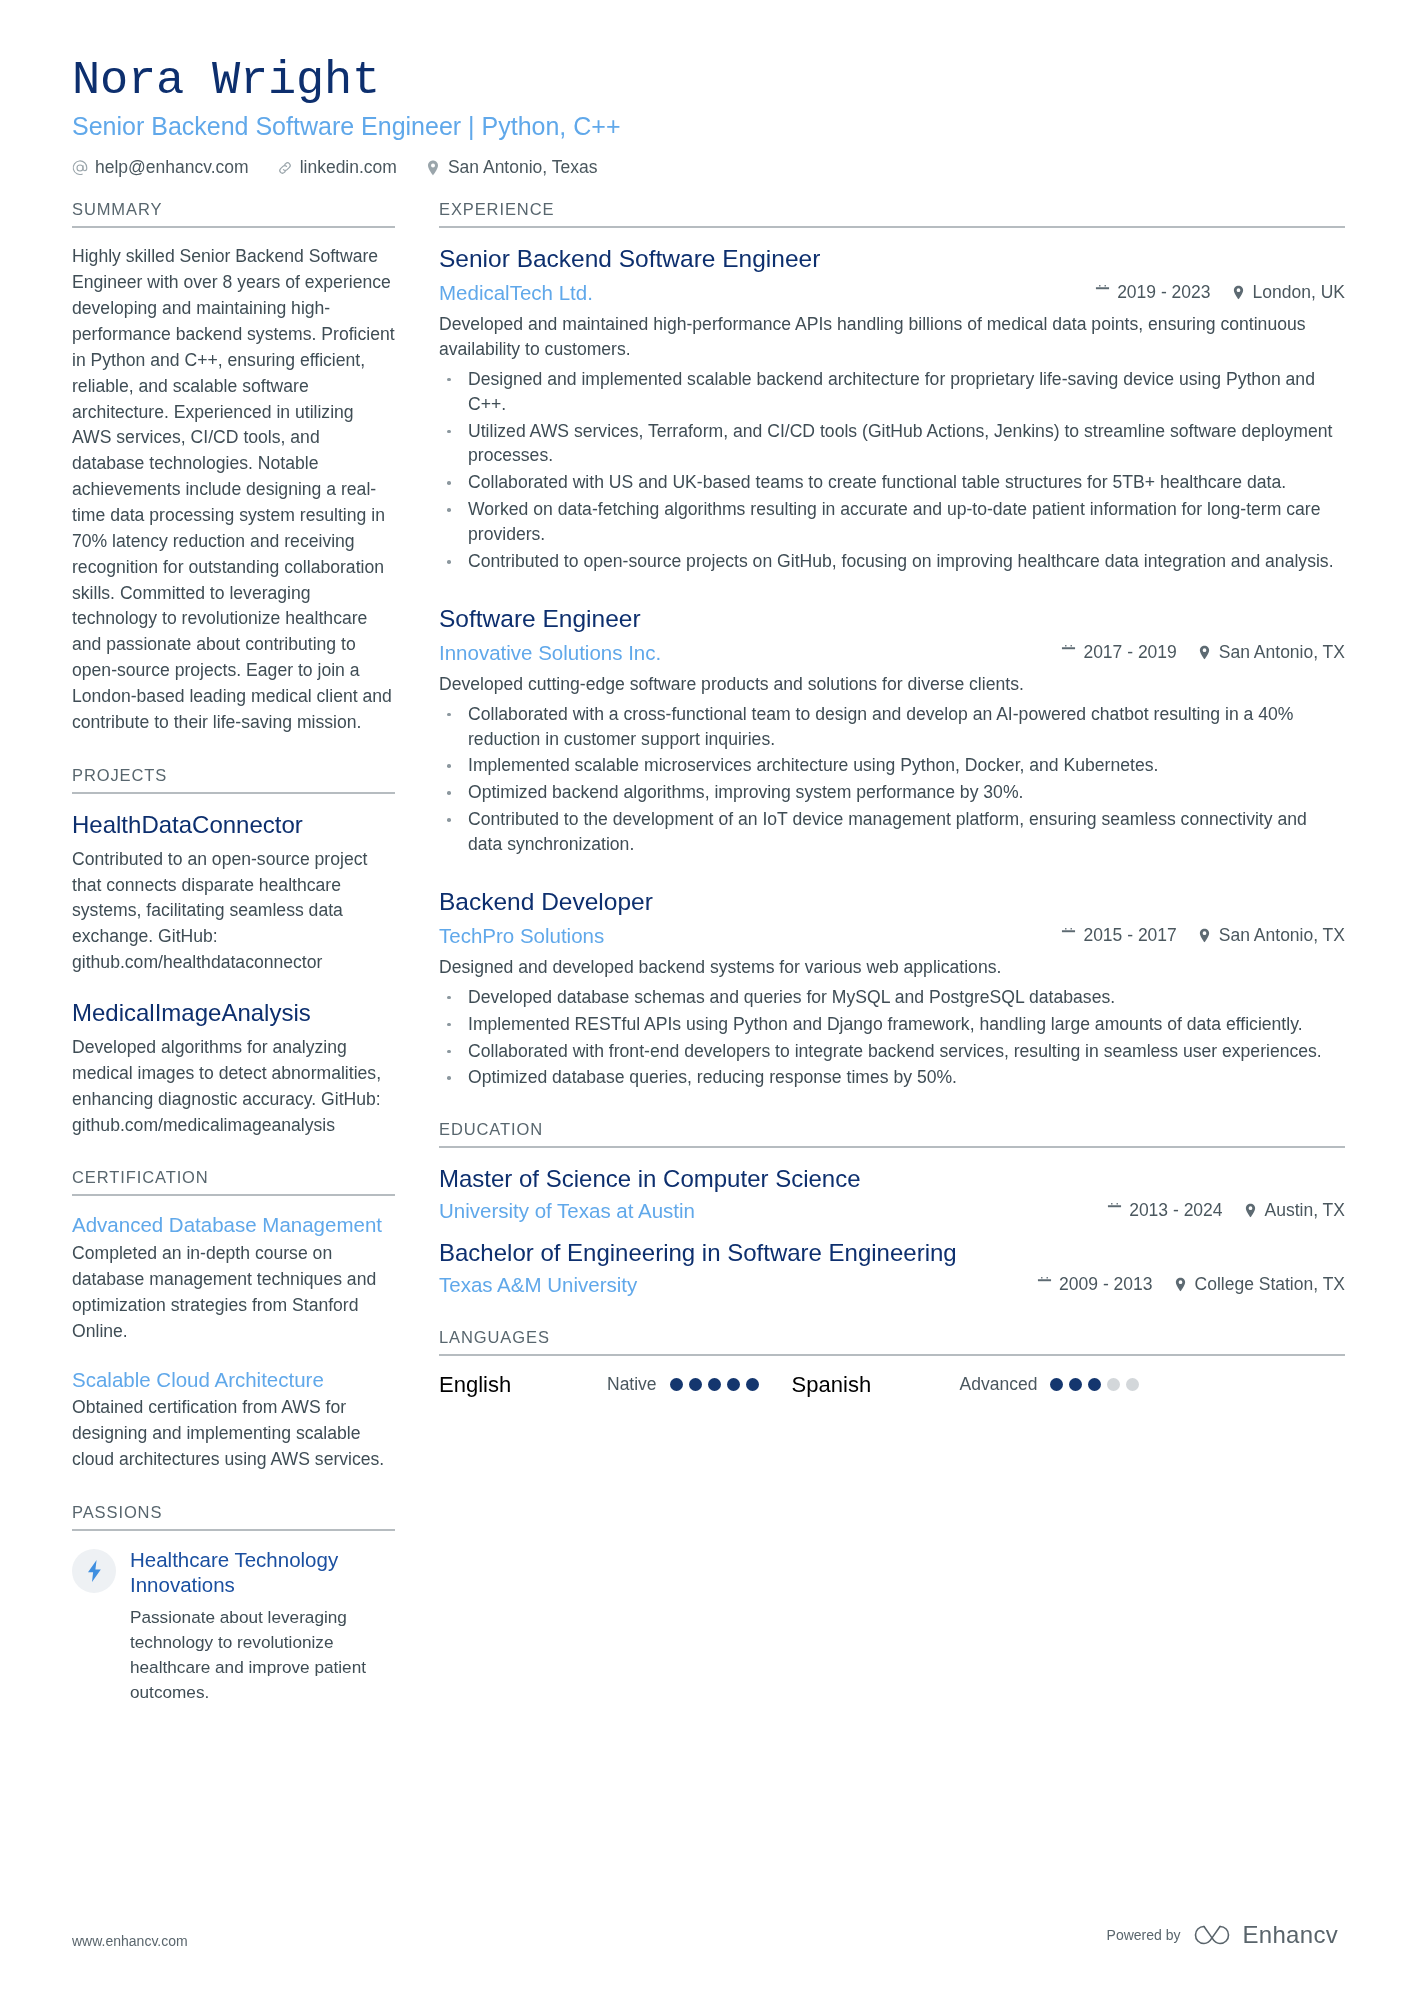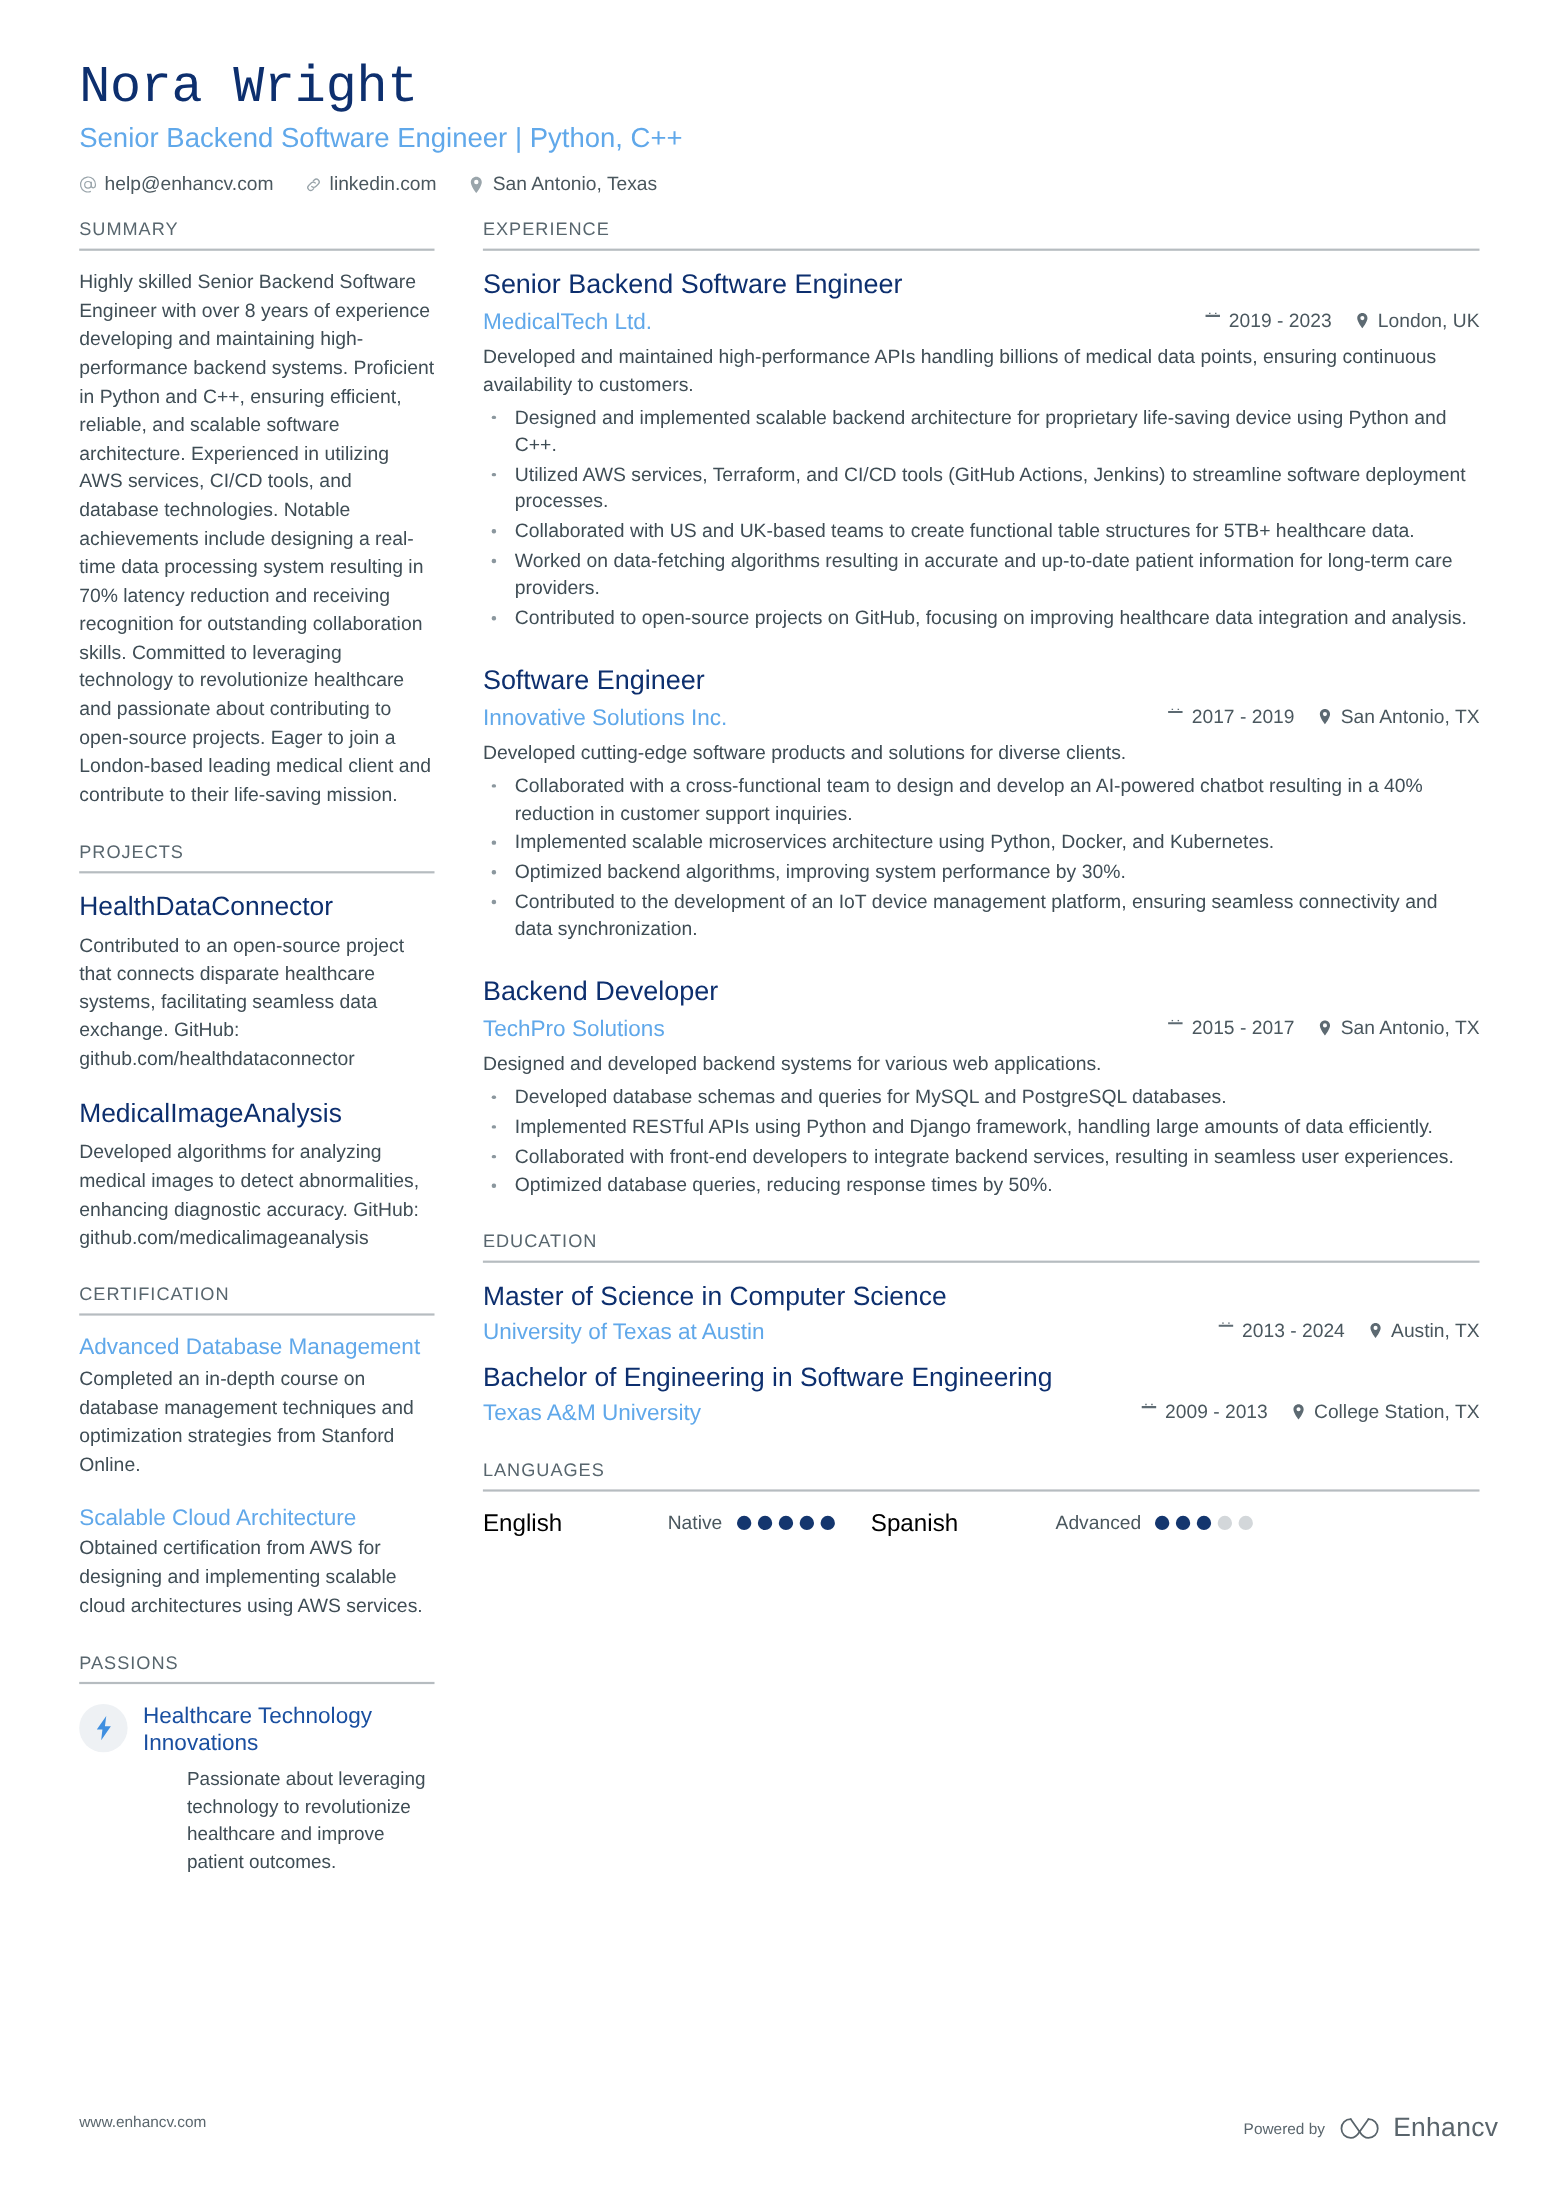--- a/index.html
+++ b/index.html
@@ -134,21 +134,20 @@
     font-size: 20.5px;
     color: #1a4fa0;
     line-height: 1.22;
     margin-bottom: 8px;
   }
   .passion-desc {
     font-size: 17.2px;
     line-height: 1.45;
     color: #3f4d55;
     padding-left: 0;
-    margin-left: 40px;
   }
 
   
   .job { margin-bottom: 30px; }
   .job:last-child { margin-bottom: 4px; }
 
   .job-title {
     font-size: 24.5px;
     color: #0d2f6e;
     font-weight: 400;
@@ -257,24 +256,24 @@
     background: #d3d7da;
     display: block;
   }
   .dot.filled { background: #14366e; }
   .lang-gap { width: 33px; flex: 0 0 33px; }
 
   
   .footer {
     position: absolute;
     left: 72px;
-    right: 48px;
+    right: 72px;
     bottom: 46px;
     display: flex;
-    align-items: flex-start;
+    align-items: flex-end;
     justify-content: space-between;
     font-size: 14px;
     color: #5a666d;
     gap: 12px;
   }
   .footer-right {
     display: flex;
     align-items: center;
     gap: 11px;
   }

